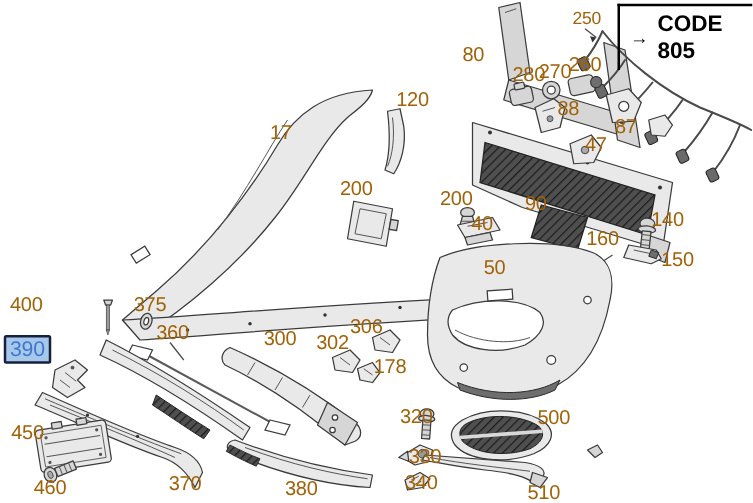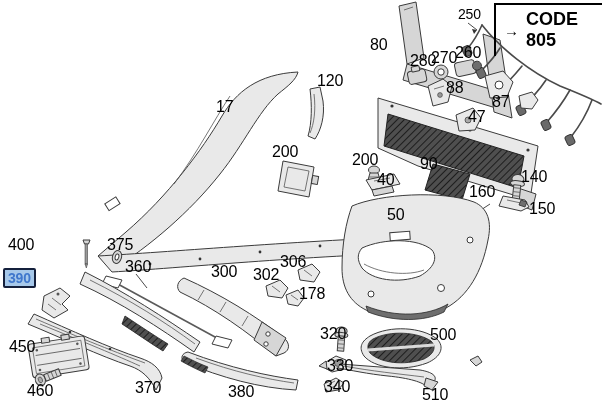--- a/index.html
+++ b/index.html
@@ -1,22 +1,22 @@
 <!DOCTYPE html>
 <html><head>
 <meta charset="utf-8">
 <style>
   html,body{margin:0;padding:0;background:#fff;}
   .stage{position:relative;width:602px;height:402px;background:#ffffff;overflow:hidden;
          font-family:"Liberation Sans",sans-serif;}
   .stage svg{position:absolute;left:0;top:0;}
-  .lbl{position:absolute;font-size:16px;line-height:1;color:#000000;letter-spacing:-0.2px;
+  .lbl{position:absolute;font-size:16px;line-height:1;color:#a16207;letter-spacing:-0.2px;
        cursor:pointer;white-space:nowrap;}
   .lbl.small{font-size:14px;}
-  .lbl.sel{font-size:14px;font-weight:bold;background:#a6c8ea;color:#3f77cc;
+  .lbl.sel{font-size:17px;font-weight:normal;background:#a6c8ea;color:#3f77cc;
            border:2px solid #14203c;border-radius:2px;padding:1px 3px;}
   .code-box{position:absolute;left:494px;top:3px;width:100px;border-top:2px solid #000;
             border-left:2px solid #000;padding:4px 0 5px 8px;display:flex;align-items:center;
             gap:7px;font-size:18px;font-weight:bold;color:#000;}
   .code-box .arrow{font-size:15px;font-weight:normal;}
   
   .part{fill:#e9e9e9;stroke:#3b3b3b;stroke-width:1;stroke-linejoin:round;}
   .part2{fill:#d6d6d6;stroke:#3b3b3b;stroke-width:1;stroke-linejoin:round;}
   .dark{fill:#6e6e6e;stroke:#2a2a2a;stroke-width:0.8;}
   .white{fill:#ffffff;stroke:#3b3b3b;stroke-width:1;}

